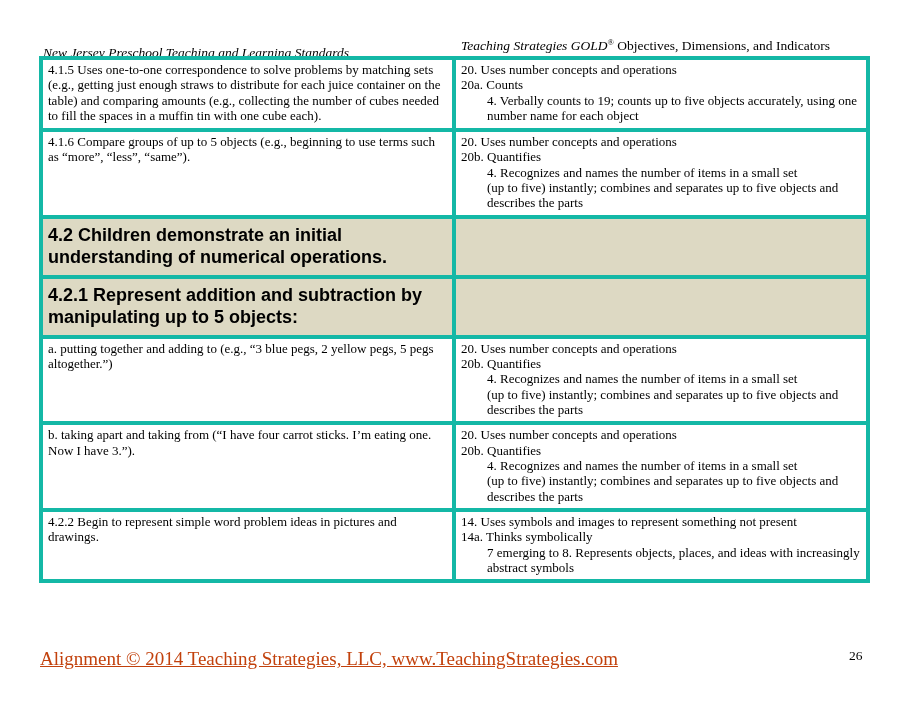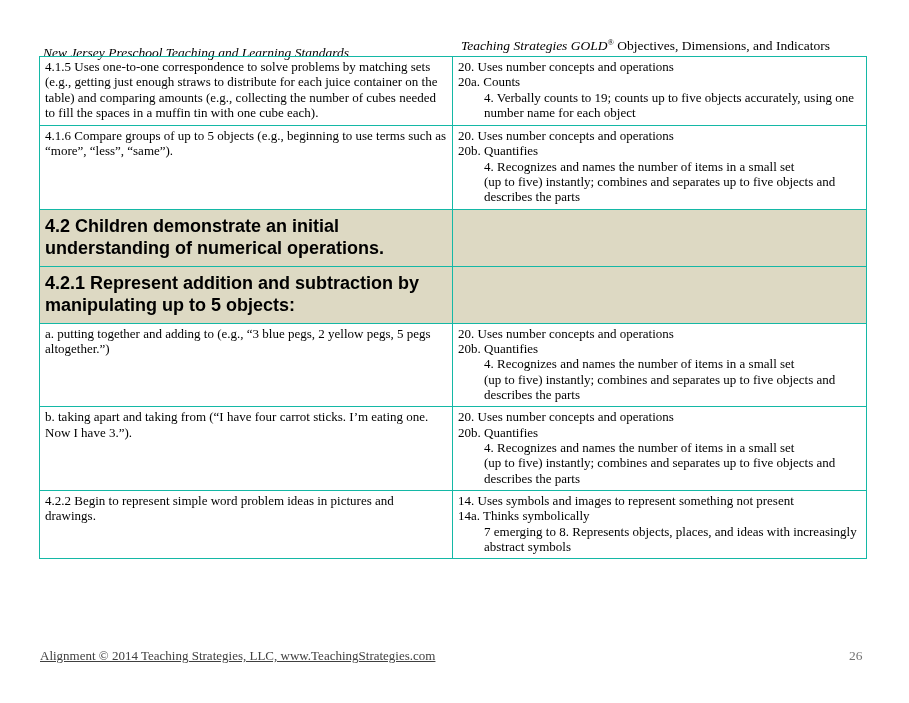--- a/index.html
+++ b/index.html
@@ -58,21 +58,21 @@
   
   .std-table {
     position: absolute;
     left: 39px;
     top: 56px;
     width: 827px;
     border-collapse: collapse;
     table-layout: fixed;
   }
   .std-table td {
-    border: 1px solid #14b8a6;
+    border: 4px solid #14b8a6;
     vertical-align: top;
     padding: 2px 5px 4px 5px;
     font-size: 13px;
     line-height: 1.18;
   }
   .col-left  { width: 413px; }
   .col-right { width: 414px; }
 
   .cell-line { display: block; }
   .cell-line.hang {
@@ -96,31 +96,31 @@
   tr.s2 td { height: 34px; }
   tr.r3 td { height: 73px; }
   tr.r4 td { height: 73px; }
   tr.r5 td { height: 58px; }
 
   
   .footer-link {
     position: absolute;
     left: 40px;
     top: 648px;
-    font-size: 13px;
-    color: #404040;
+    font-size: 19px;
+    color: #c2410c;
     text-decoration: underline;
     white-space: nowrap;
   }
   .page-number {
     position: absolute;
     left: 849px;
     top: 648px;
     font-size: 13.5px;
-    color: #737373;
+    color: #000000;
   }
 </style>
 </head>
 <body>
 
 <div class="page">
 
   <div class="col-headers">
     <div class="hdr-left">New Jersey Preschool Teaching and Learning Standards</div>
     <div class="hdr-right">

